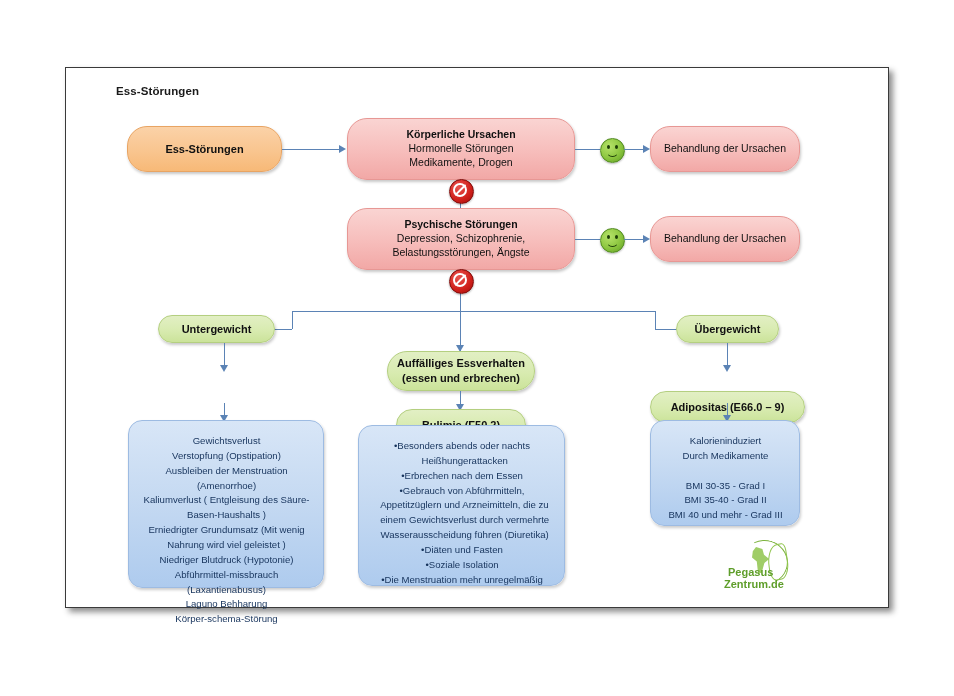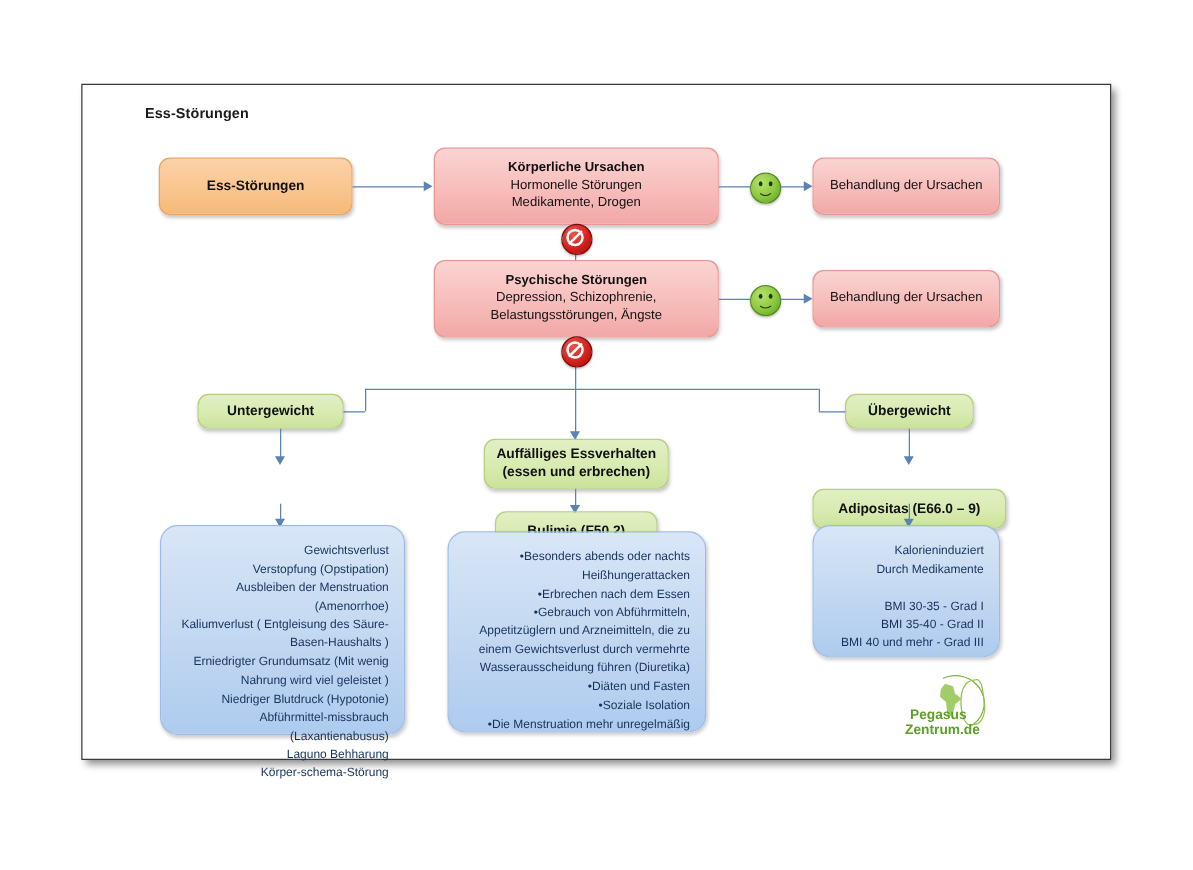--- a/index.html
+++ b/index.html
@@ -35,21 +35,21 @@
     font-size: 11.5px;
     font-weight: bold;
     color: #1a1a1a;
     letter-spacing: 0.1px;
   }
 
   
   .node {
     position: absolute;
     box-sizing: border-box;
-    border-radius: 9px;
+    border-radius: 20px;
     display: flex;
     flex-direction: column;
     align-items: center;
     justify-content: center;
     line-height: 1.32;
     color: #111111;
   }
   .node .ttl {
     font-weight: bold;
   }
@@ -79,21 +79,21 @@
     font-weight: bold;
     box-shadow: 1px 2px 3px rgba(0,0,0,0.22);
   }
 
   
   .n-blue {
     background: linear-gradient(180deg, #d8e6f7 0%, #c6daf2 45%, #aecbee 100%);
     border: 1px solid #9dbbe2;
     font-size: 9.6px;
     color: #16335c;
-    align-items: flex-end;
+    align-items: center;
     justify-content: flex-start;
     text-align: left;
     border-radius: 14px;
     box-shadow: 1px 2px 3px rgba(0,0,0,0.2);
     padding: 13px 12px 10px 13px;
     line-height: 1.55;
   }
   .n-blue .ln { display: block; white-space: pre; }
   .n-blue.bul .ln { text-indent: 0; padding-left: 0; }
 

